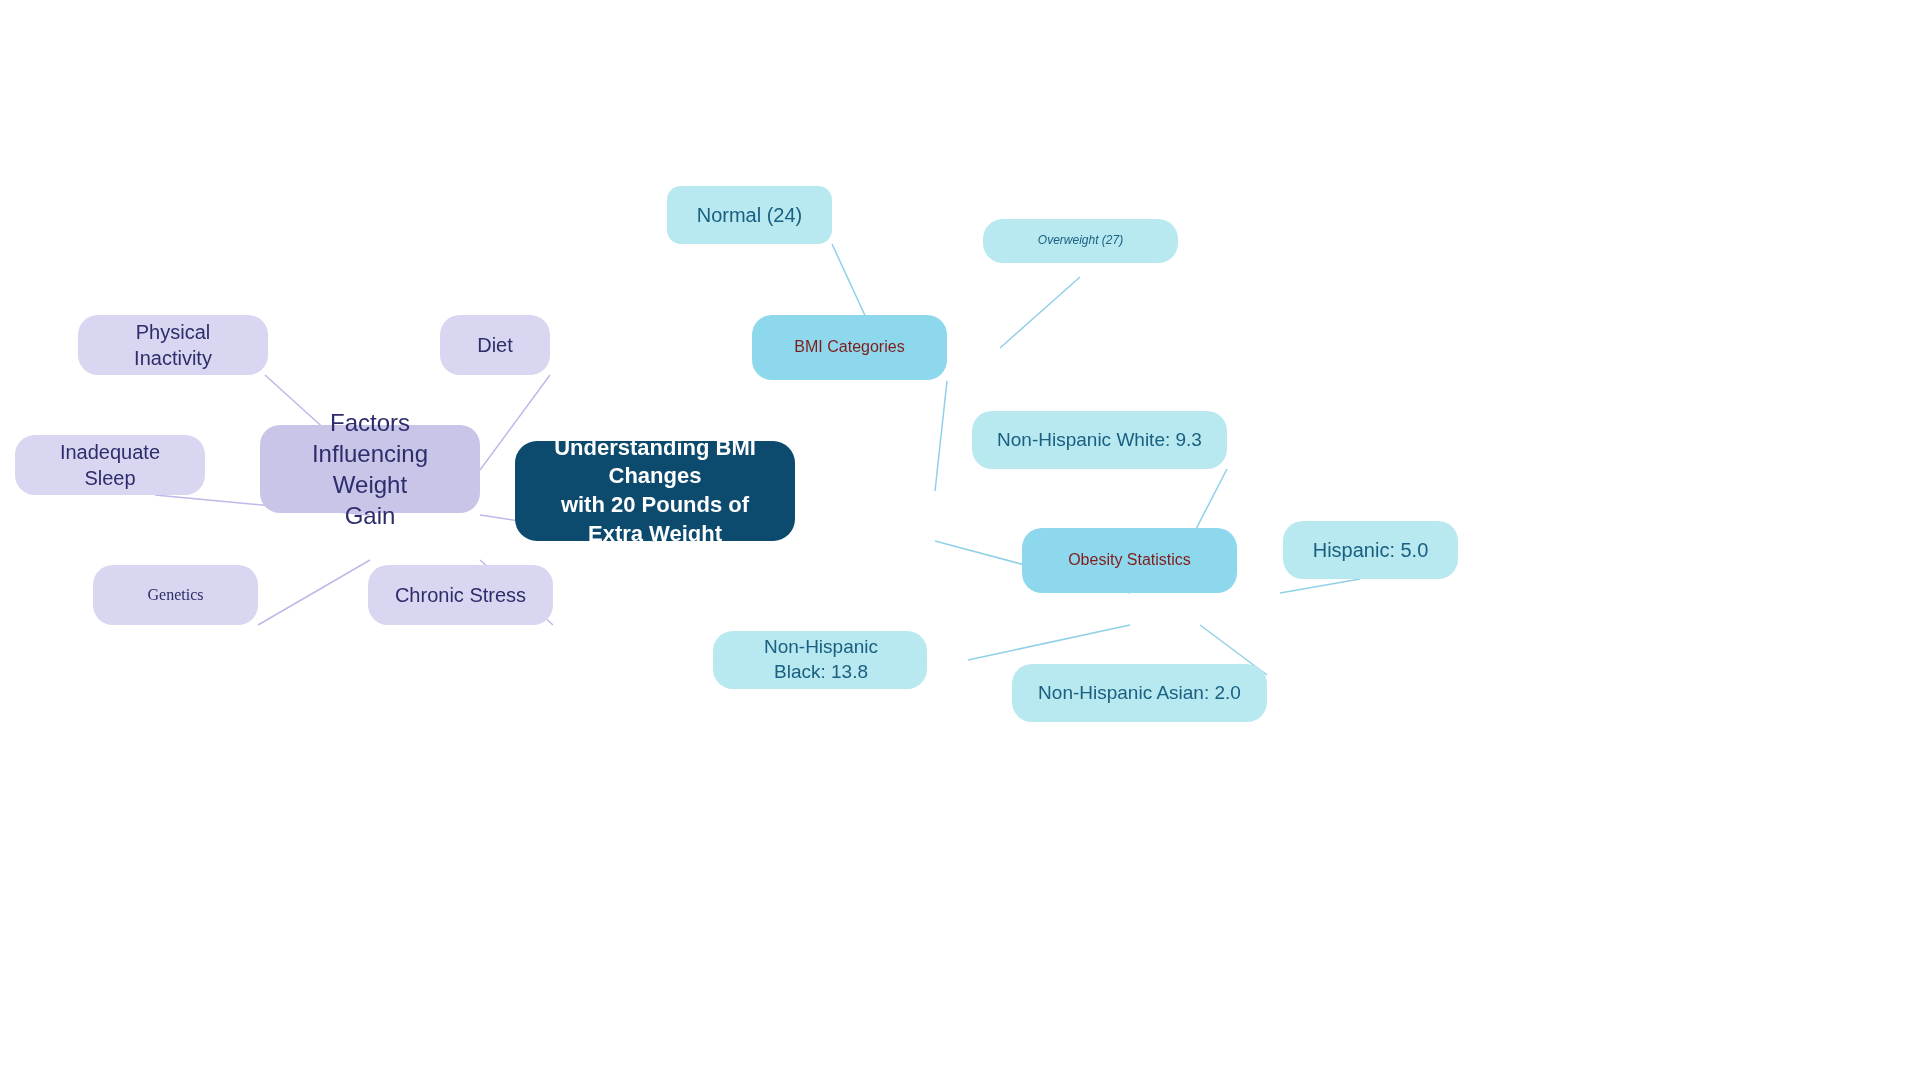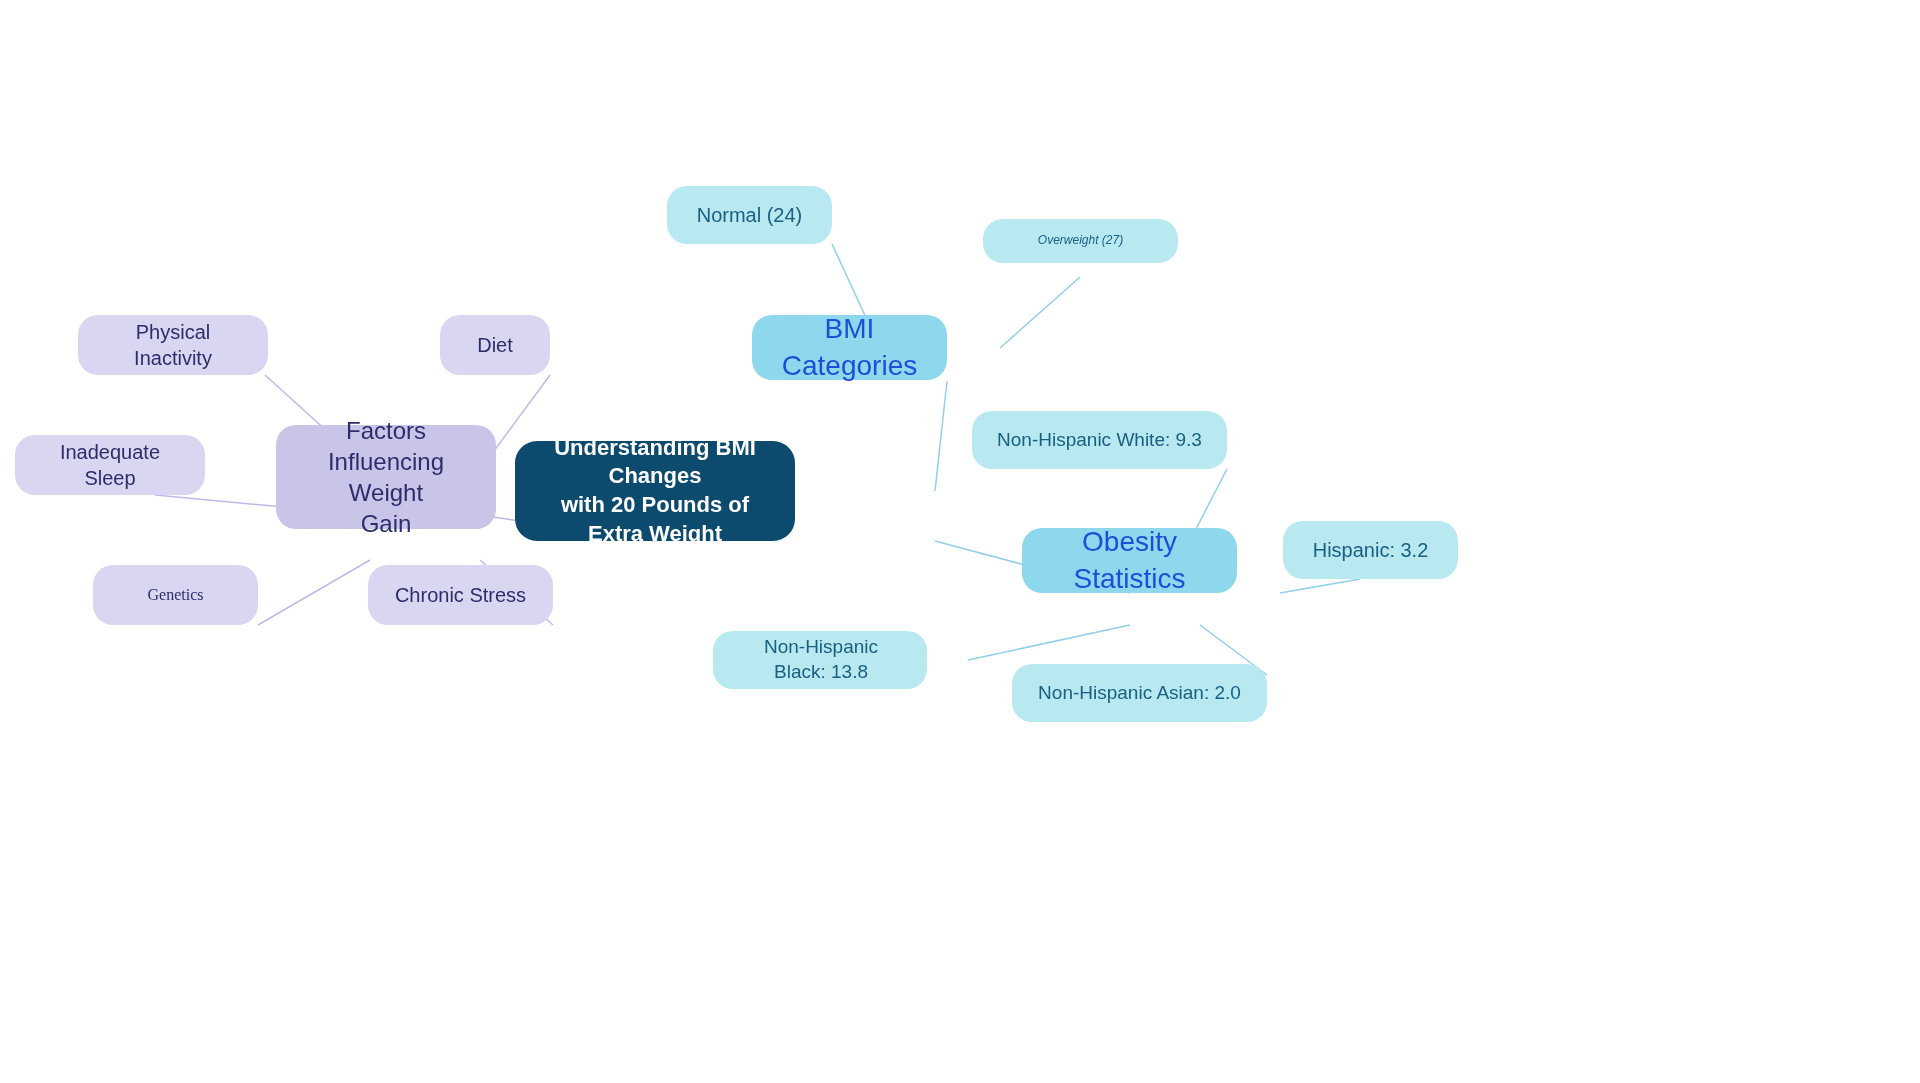--- a/index.html
+++ b/index.html
@@ -48,22 +48,22 @@
       background: #c8c5e8;
       color: #2d2d6b;
       font-size: 24px;
     }
     .node-blue {
       background: #b8e8f0;
       color: #1a6080;
     }
     .node-blue-main {
       background: #8dd8ec;
-      color: #1d4ed8;
-      font-size: 28px;
+      color: #7f1d1d;
+      font-size: 16px;
     }
   </style>
 </head>
 <body>
 
 <svg id="connections">
 
   <line x1="655" y1="541" x2="480" y2="515" stroke="#c0b8e8" stroke-width="1.5"></line>
 
   <line x1="370" y1="470" x2="265" y2="375" stroke="#c0b8e8" stroke-width="1.5"></line>
@@ -87,21 +87,21 @@
   <line x1="1130" y1="625" x2="968" y2="660" stroke="#90d0e8" stroke-width="1.5"></line>
 
   <line x1="1200" y1="625" x2="1267" y2="675" stroke="#90d0e8" stroke-width="1.5"></line>
 </svg>
 
 <div class="node node-center" style="left:515px; top:441px; width:280px; height:100px;">
   <span style="white-space:pre-line; font-size:22px; font-weight:600; color:#fff;">Understanding BMI Changes
 with 20 Pounds of Extra Weight</span>
 </div>
 
-<div class="node node-purple node-purple-main" style="left:260px; top:425px; width:220px; height:104px;margin-left:16px;">
+<div class="node node-purple node-purple-main" style="left:260px; top:425px; width:220px; height:88px;">
   <span style="white-space:pre-line;">Factors Influencing Weight
 Gain</span>
 </div>
 
 <div class="node node-purple" style="left:78px; top:315px; width:190px; height:60px; font-size:20px;">
   <span>Physical Inactivity</span>
 </div>
 
 <div class="node node-purple" style="left:440px; top:315px; width:110px; height:60px; font-size:20px;">
   <span>Diet</span>
@@ -116,38 +116,38 @@
 </div>
 
 <div class="node node-purple" style="left:368px; top:565px; width:185px; height:60px; font-size:20px;">
   <span>Chronic Stress</span>
 </div>
 
 <div class="node node-blue node-blue-main" style="left:752px; top:315px; width:195px; height:65px;">
   <span>BMI Categories</span>
 </div>
 
-<div class="node node-blue" style="left:667px; top:186px; width:165px; height:58px; font-size:20px;">
+<div class="node node-blue" style="left:667px; top:186px; width:165px; height:58px; font-size:20px;border-radius:14px;">
   <span>Normal (24)</span>
 </div>
 
 <div class="node node-blue" style="left:983px; top:219px; width:195px; height:44px; font-size:12px;font-style:italic;">
   <span>Overweight (27)</span>
 </div>
 
 <div class="node node-blue node-blue-main" style="left:1022px; top:528px; width:215px; height:65px;">
   <span>Obesity Statistics</span>
 </div>
 
 <div class="node node-blue" style="left:972px; top:411px; width:255px; height:58px; font-size:19px;">
   <span>Non-Hispanic White: 9.3</span>
 </div>
 
 <div class="node node-blue" style="left:1283px; top:521px; width:175px; height:58px; font-size:20px;">
-  <span>Hispanic: 3.2</span>
+  <span>Hispanic: 5.0</span>
 </div>
 
 <div class="node node-blue" style="left:713px; top:631px; width:214px; height:58px; font-size:19px;padding-left:24px;">
   <span>Non-Hispanic Black: 13.8</span>
 </div>
 
 <div class="node node-blue" style="left:1012px; top:664px; width:255px; height:58px; font-size:19px;">
   <span>Non-Hispanic Asian: 2.0</span>
 </div>
 

